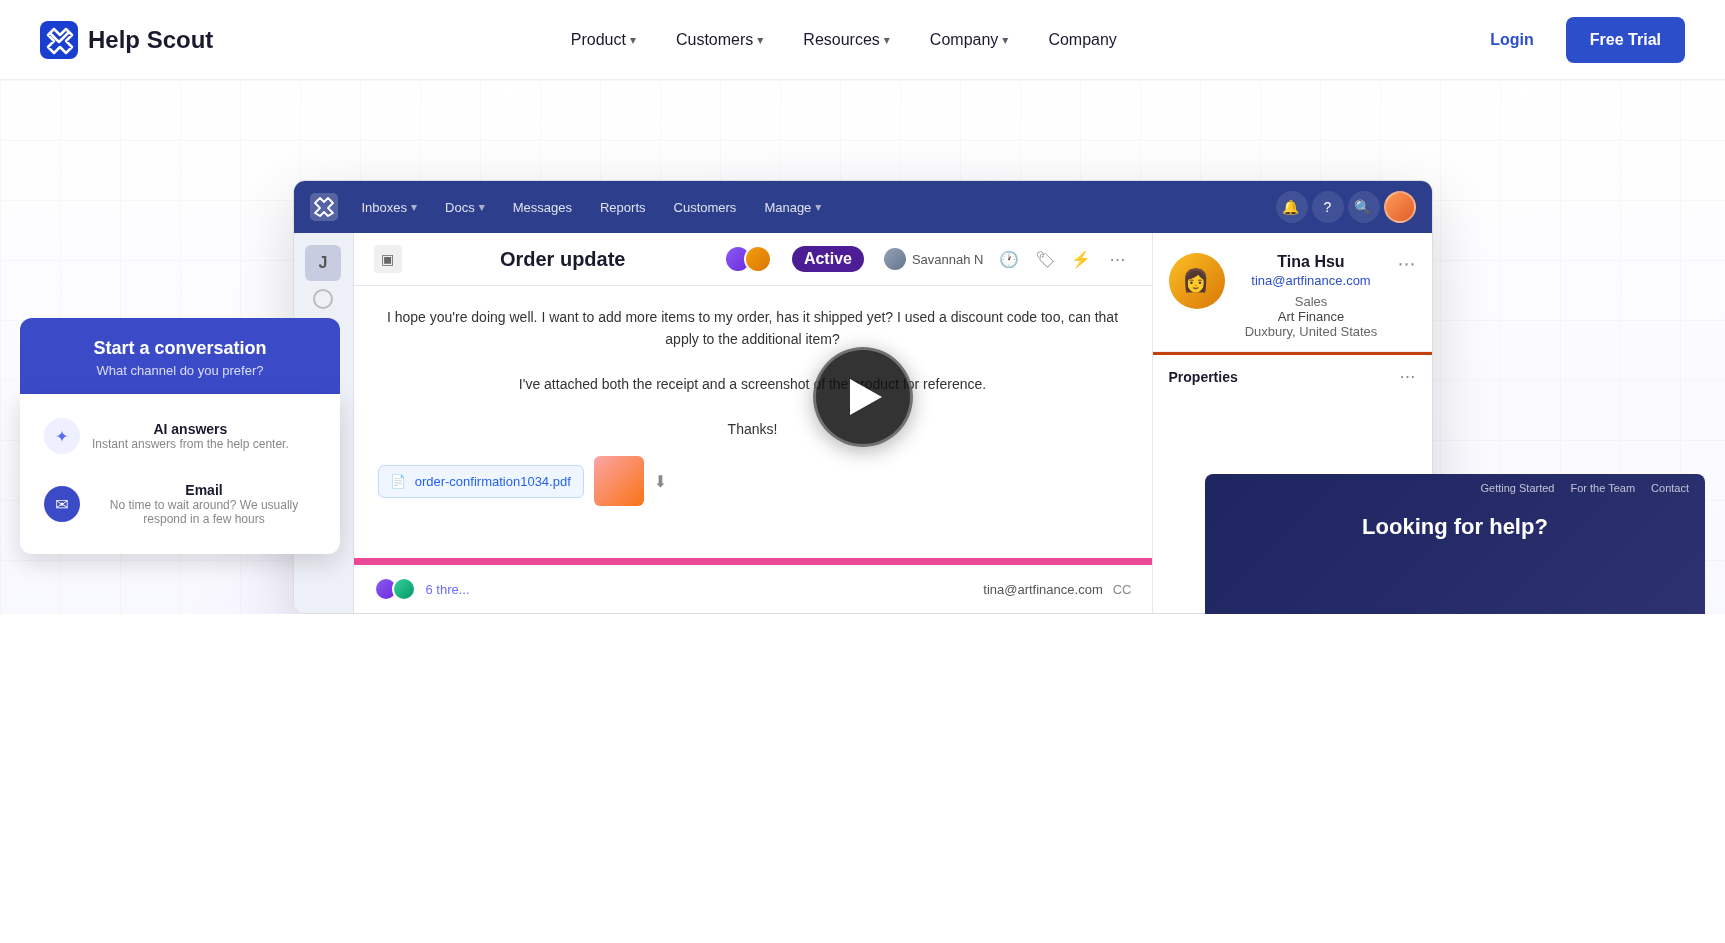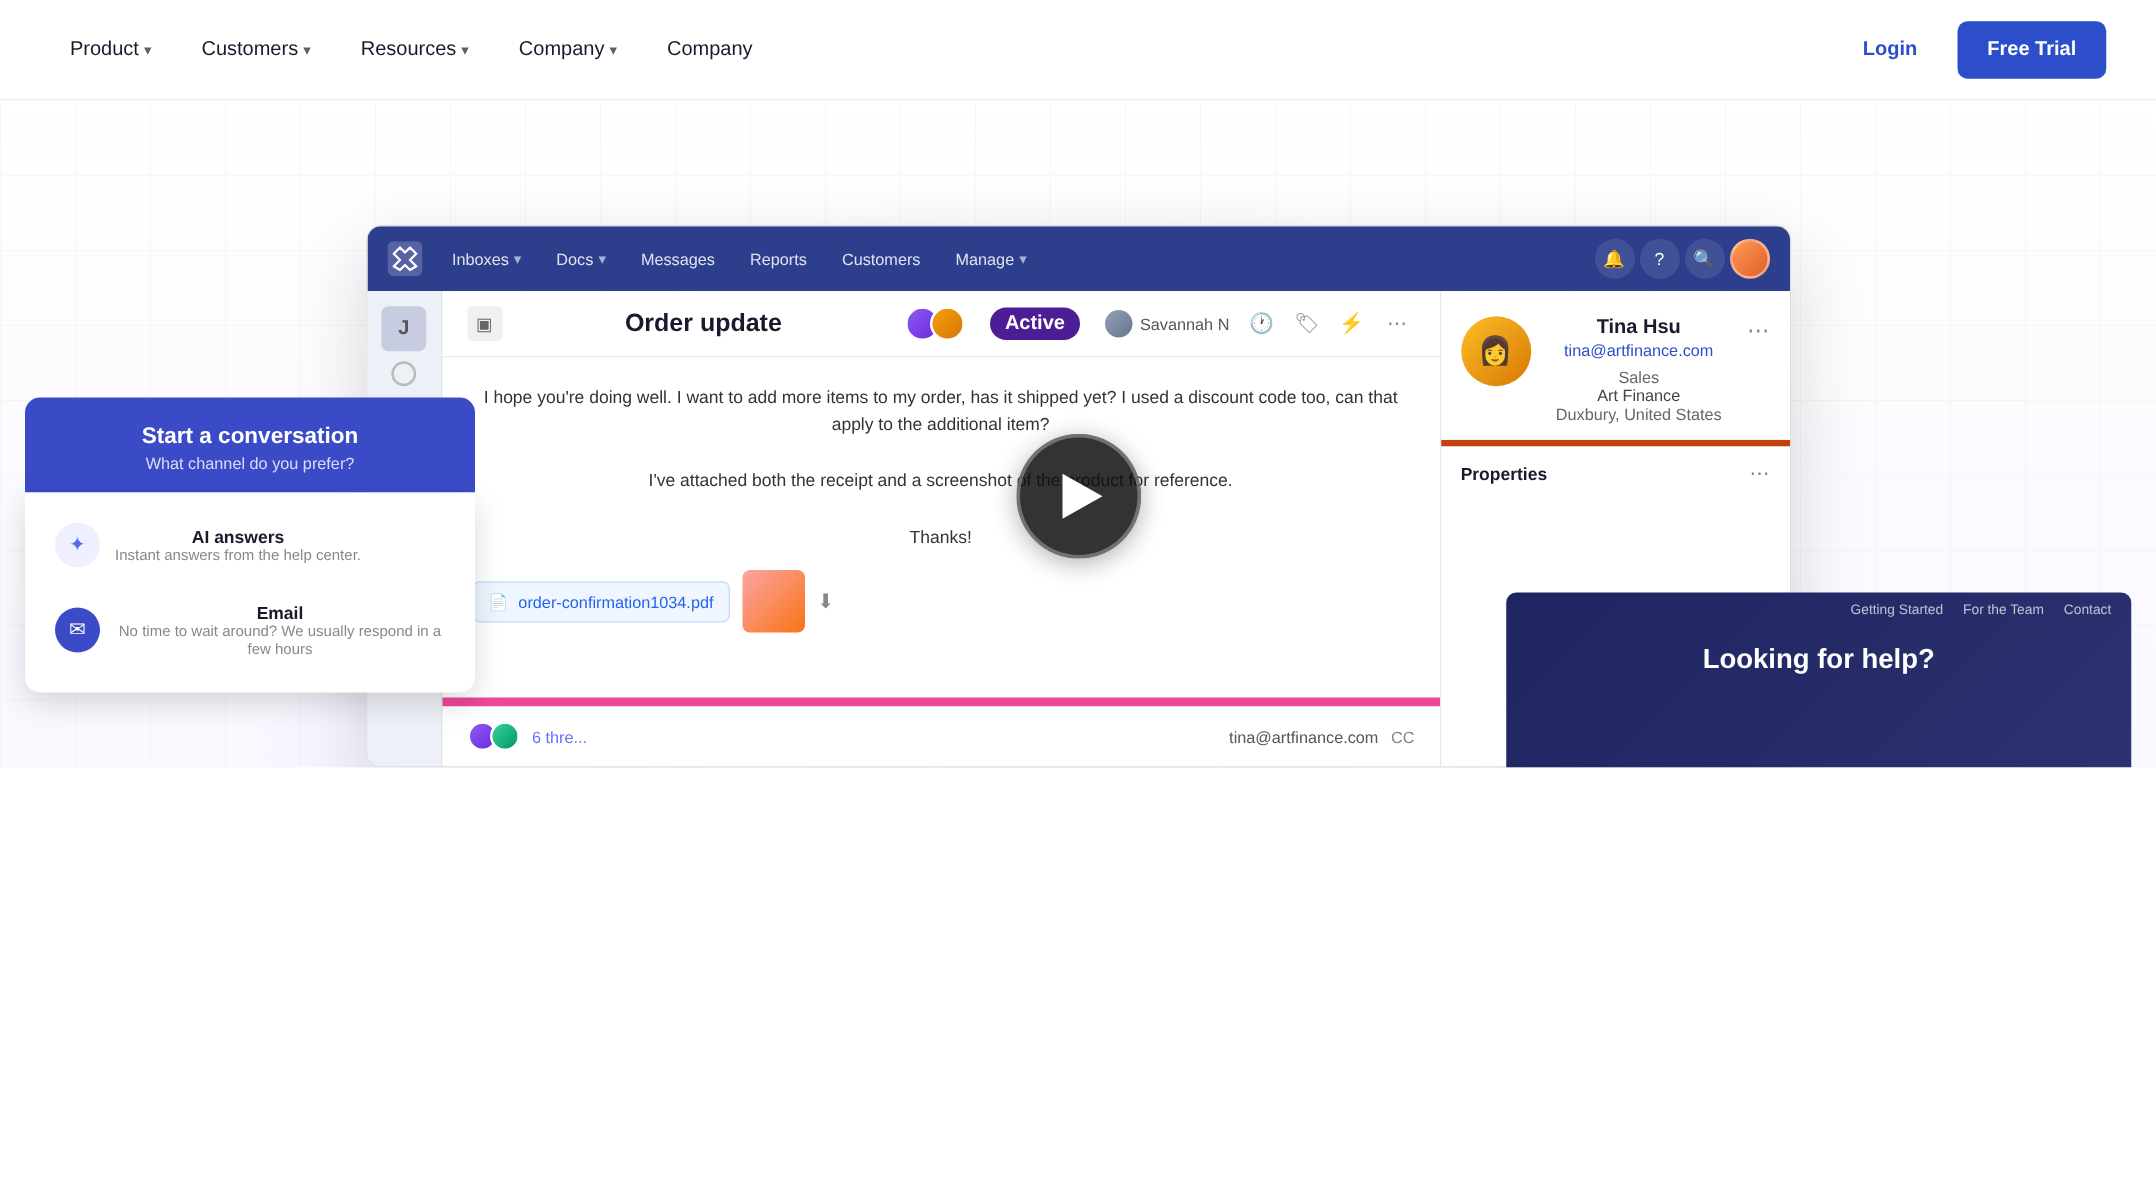--- a/index.html
+++ b/index.html
@@ -162,28 +162,28 @@
       display: flex; align-items: center; justify-content: center; font-size: 22px;
     }
     .contact-info { flex: 1; }
     .contact-name { font-size: 16px; font-weight: 700; color: #1a1a2e; }
     .contact-email { font-size: 13px; color: #2c4ecb; margin-top: 2px; }
     .contact-role { font-size: 13px; color: #666; margin-top: 6px; }
     .contact-company { font-size: 13px; color: #444; }
     .contact-location { font-size: 13px; color: #666; }
     .contact-menu { color: #888; cursor: pointer; font-size: 18px; }
 
-    .properties-section { padding: 12px 16px; border-top: 5px solid #c2410c; }
+    .properties-section { padding: 12px 16px; border-top: 3px solid #c2410c; }
     .properties-header { display: flex; align-items: center; justify-content: space-between; }
     .properties-title { font-size: 14px; font-weight: 600; color: #1a1a2e; }
 
     
     .chat-widget {
       position: absolute; left: -20px; bottom: 60px; z-index: 10;
-      width: 360px;
+      width: 320px;
     }
     .chat-widget-header {
       background: #3b4bc8; border-radius: 12px 12px 0 0;
       padding: 20px 20px 16px; color: #fff;
     }
     .chat-widget-title { font-size: 18px; font-weight: 700; }
     .chat-widget-subtitle { font-size: 13px; opacity: 0.8; margin-top: 4px; }
     .chat-widget-body { background: #fff; border-radius: 0 0 12px 12px; padding: 12px; box-shadow: 0 8px 24px rgba(0,0,0,0.15); }
     .chat-option {
       display: flex; align-items: center; gap: 12px;
@@ -241,20 +241,28 @@
       width: 1400px; height: 600px;
       background: radial-gradient(ellipse at 50% 100%, rgba(255,182,230,0.3) 0%, rgba(200,180,255,0.2) 40%, transparent 70%);
       z-index: 0;
       pointer-events: none;
     }
   </style>
 </head>
 <body>
 
 <nav>
+  <a class="nav-logo" href="#">
+    <svg class="nav-logo-icon" viewBox="0 0 38 38" fill="none">
+      <rect width="38" height="38" rx="8" fill="#1a3ecf"></rect>
+      <path d="M8 14 L14 8 L20 14 L26 8 L32 14 L26 20 L32 26 L26 32 L20 26 L14 32 L8 26 L14 20 Z" fill="none" stroke="#fff" stroke-width="2.5" stroke-linejoin="round"></path>
+      <path d="M10 12 L19 21 L28 12" fill="none" stroke="#fff" stroke-width="2.5" stroke-linecap="round" stroke-linejoin="round"></path>
+    </svg>
+    <span class="nav-logo-text">Help Scout</span>
+  </a>
   <div class="nav-links">
     <span class="nav-link">
       <span>Product</span>
       <span class="chevron">▾</span>
     </span>
     <span class="nav-link">
       <span>Customers</span>
       <span class="chevron">▾</span>
     </span>
     <span class="nav-link">

